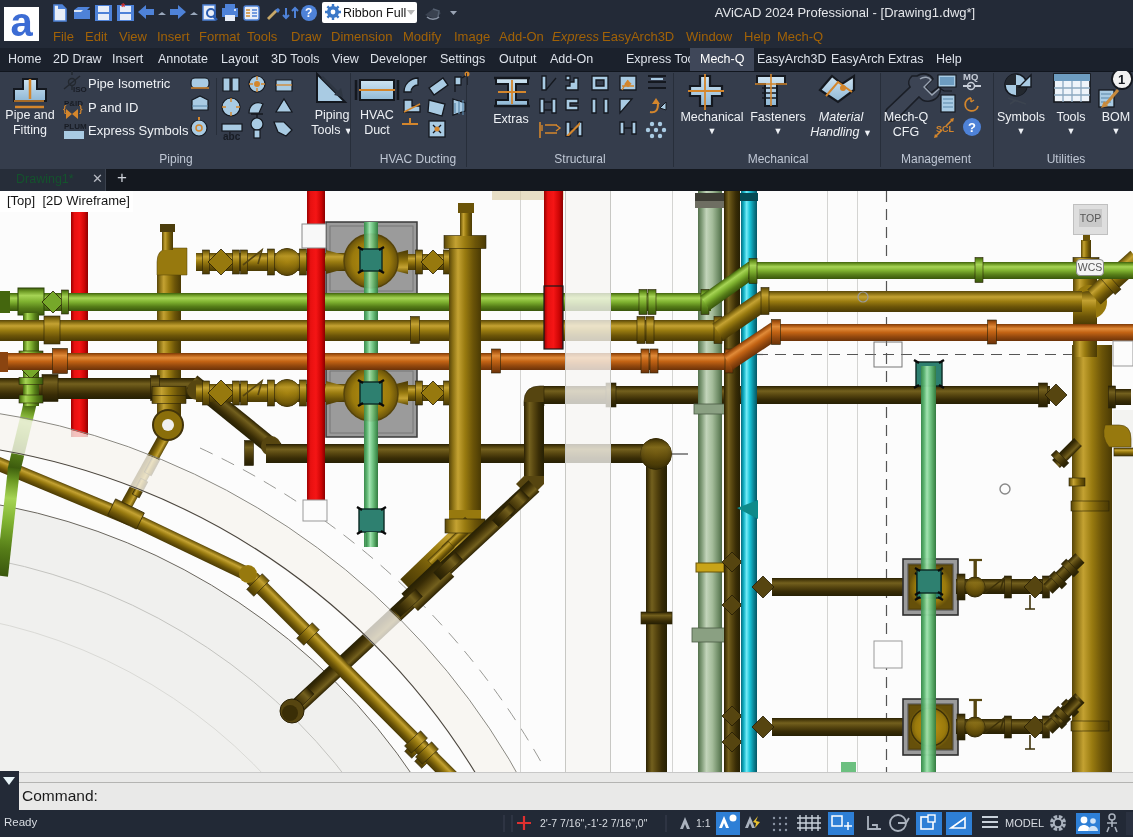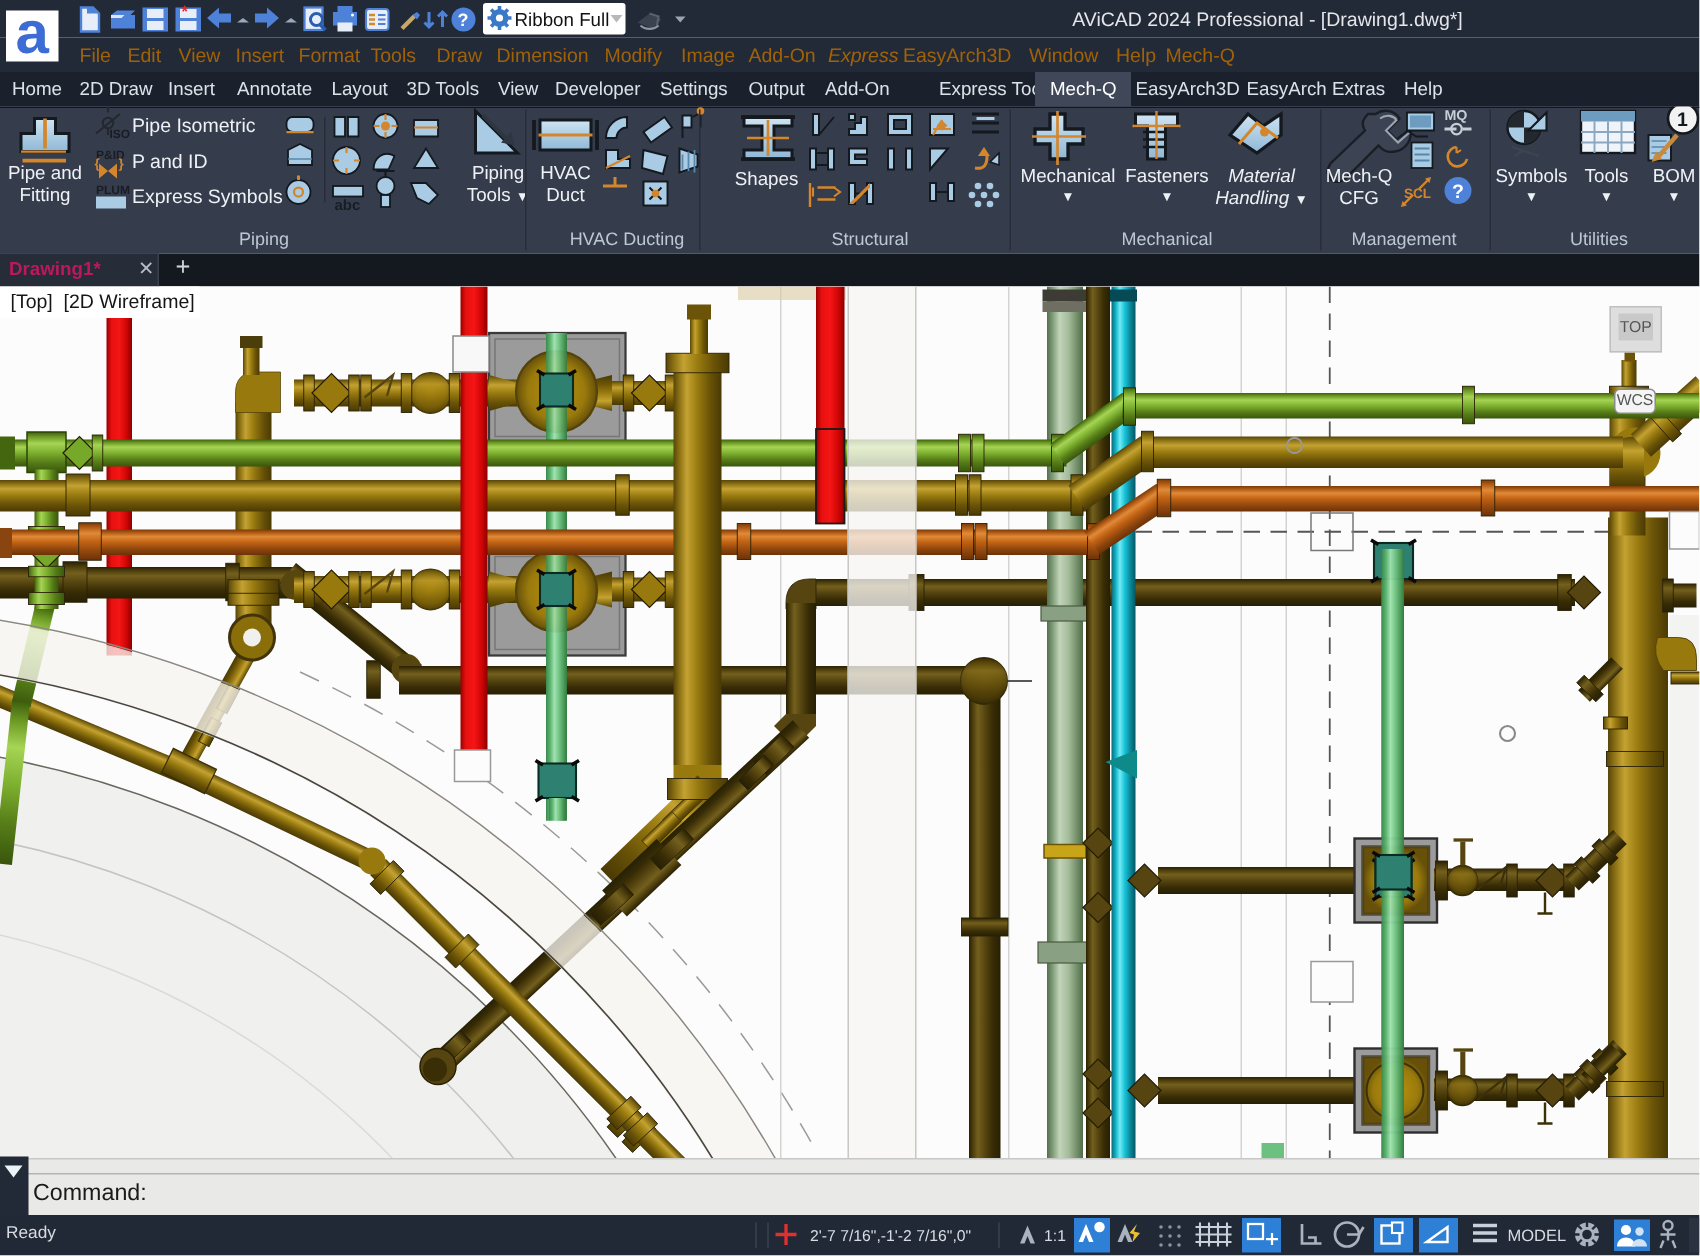--- a/index.html
+++ b/index.html
@@ -293,21 +293,21 @@
     <path d="M1101 94h10M1101 98h10M1101 102h10" stroke="#5a88aa" stroke-width="1.1"></path>
     <path d="M1106 104l12-14" stroke="#c88a3c" stroke-width="3"></path>
 <path d="M1101 108l7-2-4-5z" fill="#c88a3c"></path>
 </svg>
 <div class="bigtxt" style="left:-15px;top:108px;width:90px;">Pipe and<br>Fitting</div>
 <span class="smtxt" style="left:88px;top:76px;">Pipe Isometric</span>
 <span class="smtxt" style="left:88px;top:100px;">P and ID</span>
 <span class="smtxt" style="left:88px;top:123px;">Express Symbols</span>
 <div class="bigtxt" style="left:287px;top:108px;width:90px;">Piping<br>Tools&nbsp;<span style="font-size:9px">▼</span></div>
 <div class="bigtxt" style="left:332px;top:108px;width:90px;">HVAC<br>Duct</div>
-<div class="bigtxt" style="left:466px;top:112px;width:90px;">Shapes</div>
+<div class="bigtxt" style="left:466px;top:112px;width:90px;">Extras</div>
 <div class="bigtxt" style="left:667px;top:110px;width:90px;">Mechanical</div>
 <div class="bigtxt" style="left:707px;top:124px;width:10px;font-size:9px;">▼</div>
 <div class="bigtxt" style="left:733px;top:110px;width:90px;">Fasteners</div>
 <div class="bigtxt" style="left:773px;top:124px;width:10px;font-size:9px;">▼</div>
 <div class="bigtxt" style="left:796px;top:110px;width:90px;font-style:italic;">Material<br>Handling&nbsp;<span style="font-size:9px">▼</span></div>
 <div class="bigtxt" style="left:861px;top:110px;width:90px;">Mech-Q<br>CFG</div>
 <div class="bigtxt" style="left:976px;top:110px;width:90px;">Symbols</div>
 <div class="bigtxt" style="left:1016px;top:124px;width:10px;font-size:9px;">▼</div>
 <div class="bigtxt" style="left:1026px;top:110px;width:90px;">Tools</div>
 <div class="bigtxt" style="left:1066px;top:124px;width:10px;font-size:9px;">▼</div>
@@ -317,21 +317,21 @@
 <div class="glabel" style="left:520px;">Structural</div>
 <div class="glabel" style="left:718px;">Mechanical</div>
 <div class="glabel" style="left:876px;">Management</div>
 <div class="glabel" style="left:1006px;">Utilities</div>
 <div class="gsep" style="left:350px;"></div>
 <div class="gsep" style="left:466px;"></div>
 <div class="gsep" style="left:673px;"></div>
 <div class="gsep" style="left:880px;"></div>
 <div class="gsep" style="left:993px;"></div>
 <div class="abs" style="left:0;top:169px;width:106px;height:22px;background:#262d39;border-right:1px solid #3a414d;"></div>
-<span class="abs" style="left:6px;top:172px;font-size:12.5px;color:#be185d;font-weight:bold;">Drawing1*</span>
+<span class="abs" style="left:16px;top:172px;font-size:12.5px;color:#14532d;">Drawing1*</span>
 <span class="abs" style="left:92px;top:171px;font-size:13px;color:#b8bcc4;">✕</span>
 <span class="abs" style="left:117px;top:168px;font-size:17px;color:#cfd3da;">+</span>
 <div class="bigtxt" style="left:1111px;top:124px;width:10px;font-size:9px;">▼</div>
 
 <svg class="abs" style="left:0;top:191px;" width="1133" height="581" viewBox="0 191 1133 581">
 <defs>
 <linearGradient id="gh" x1="0" y1="0" x2="0" y2="1">
         <stop offset="0" stop-color="#3f600e"></stop>
         <stop offset=".12" stop-color="#6d9a24"></stop>
         <stop offset=".28" stop-color="#a6d455"></stop>

